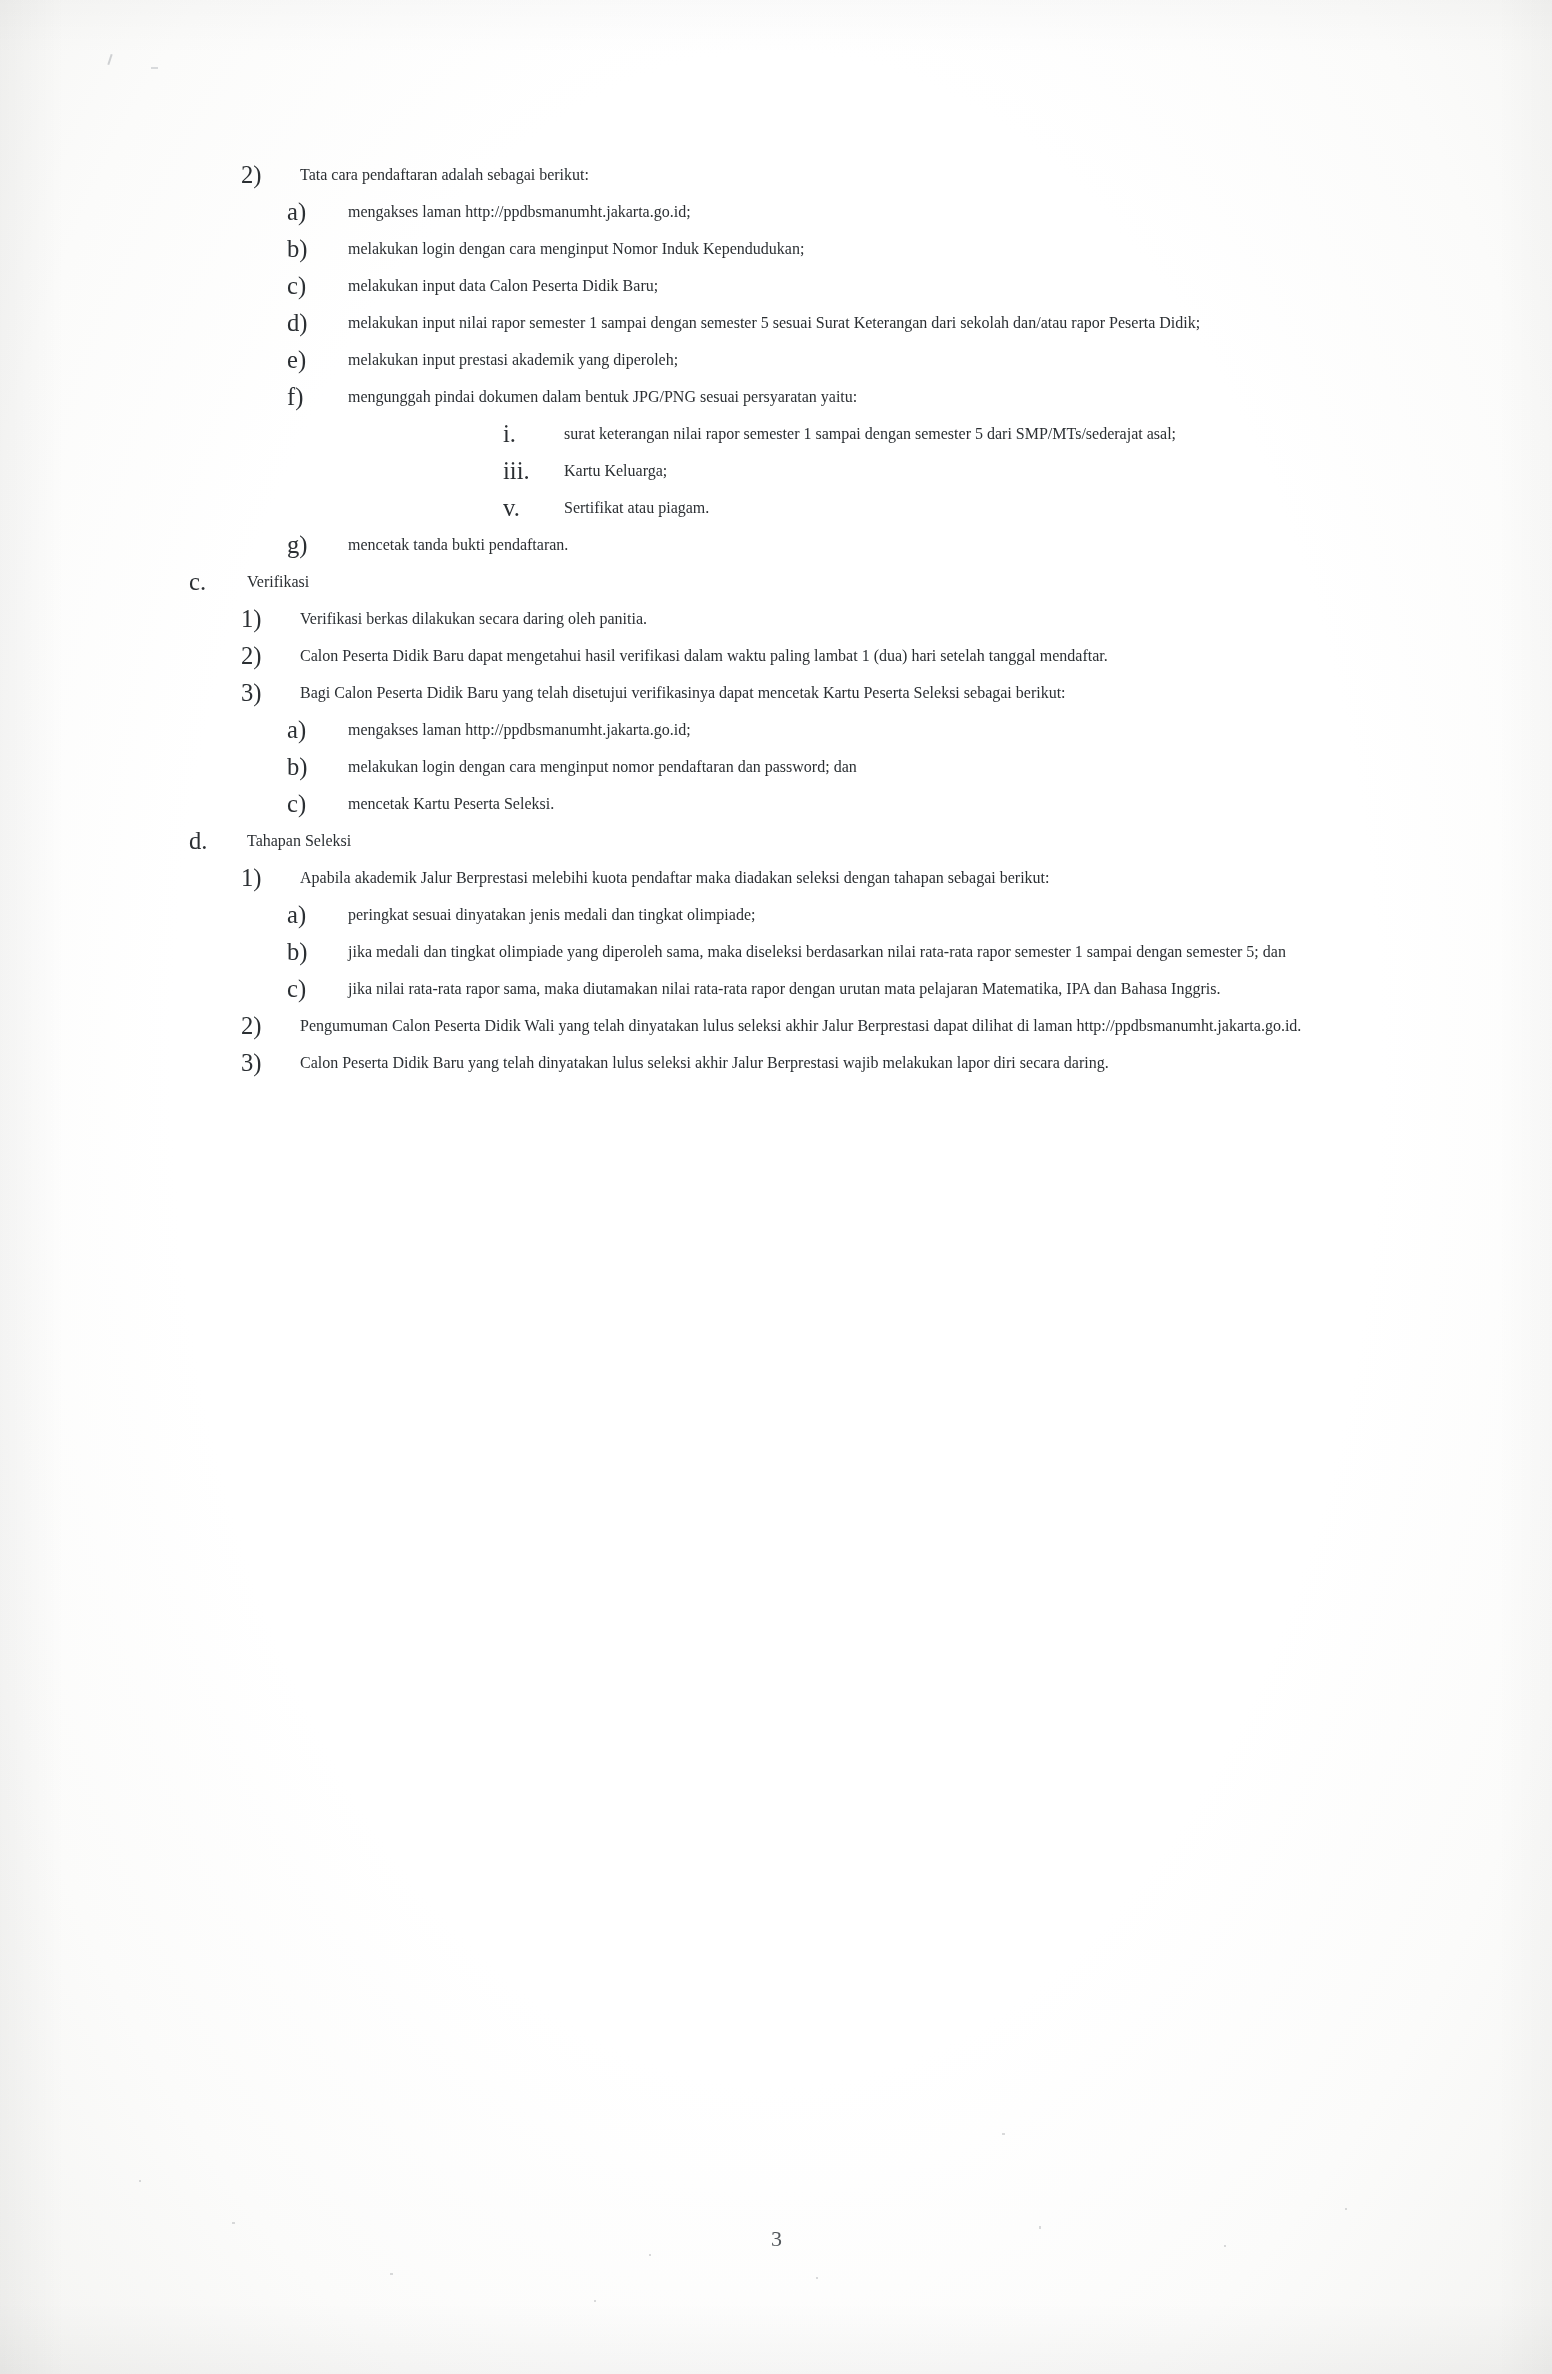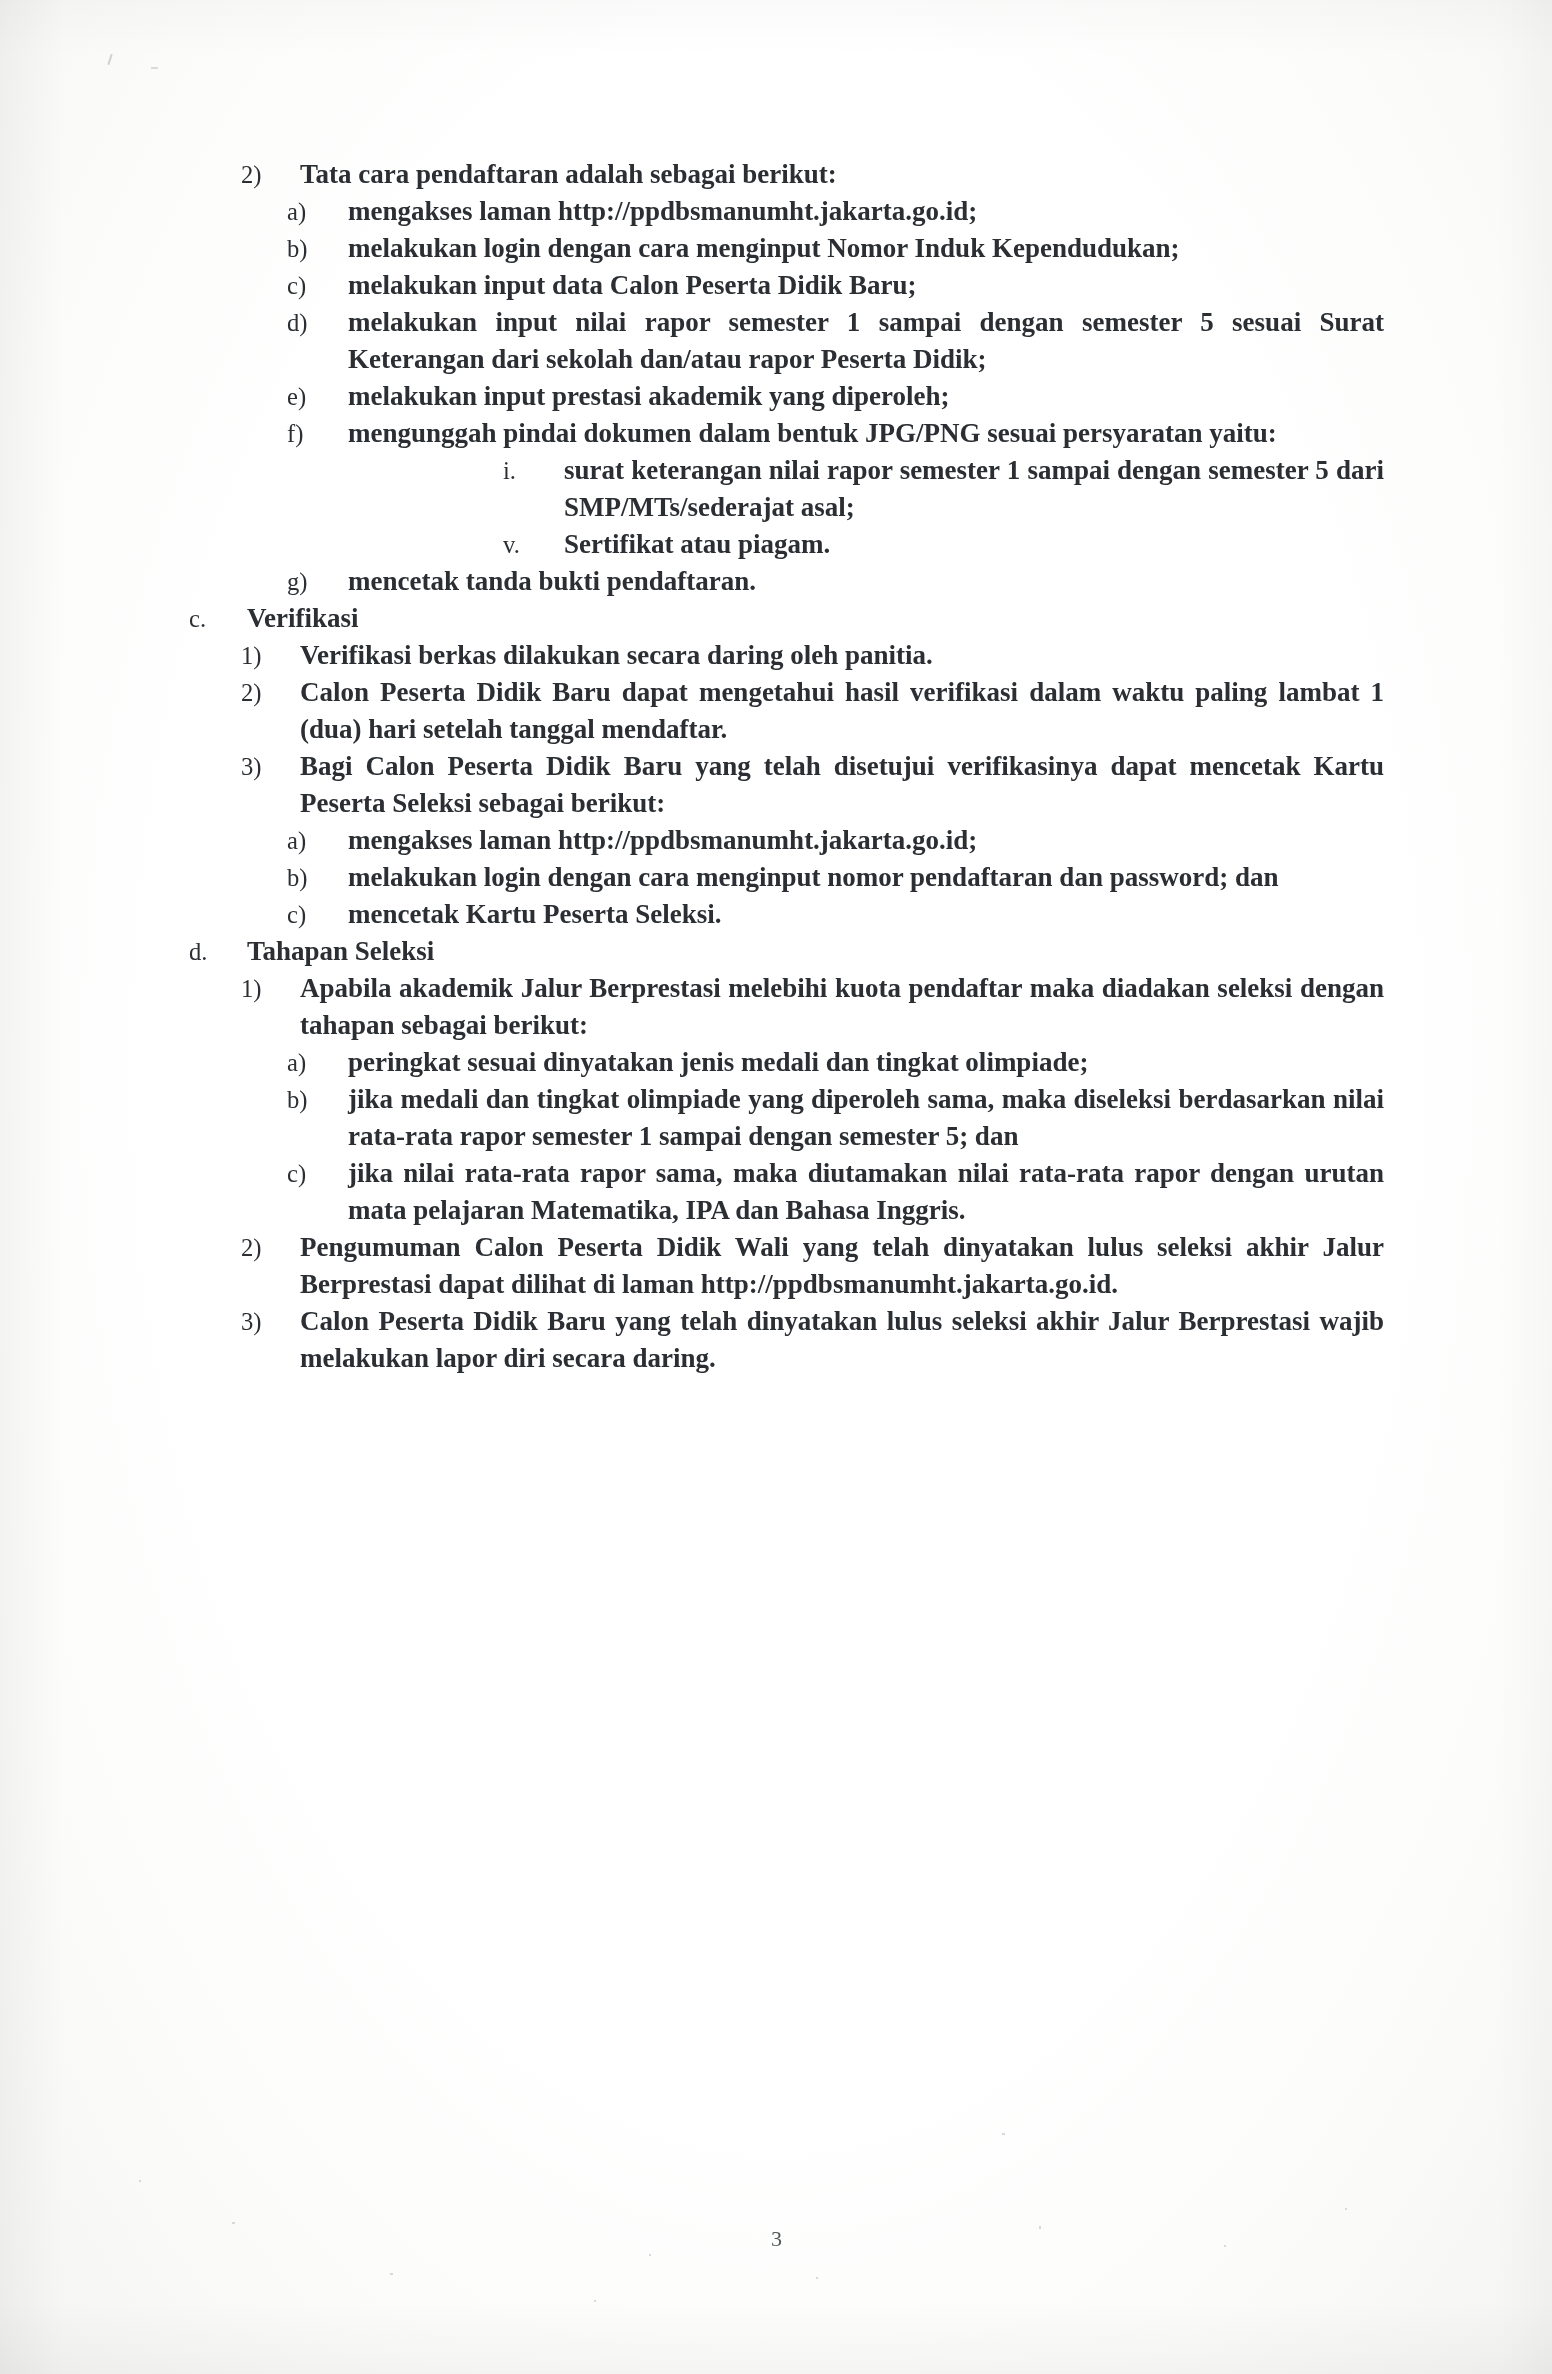--- a/index.html
+++ b/index.html
@@ -53,26 +53,25 @@
     margin: 0;
   }
   .marker {
     flex: 0 0 auto;
     text-align: left;
     font-size: 24.6px;
     line-height: 37px;
   }
   .txt {
     flex: 1 1 auto;
-    font-size: 27px;
+    font-size: 16px;
     line-height: 37px;
     text-align: justify;
     text-justify: inter-word;
     hyphens: none;
-    font-weight: bold;
   }
   .txt.nojustify { text-align: left; }
 
   
   .lvl-letter   > .marker { width: 58px; }          
   .lvl-number   > .marker { width: 59px; }          
   .lvl-alpha    > .marker { width: 61px; }          
   .lvl-roman    > .marker { width: 61px; text-align: left; }
 
   .ind-letter { margin-left: 11px; }
@@ -144,20 +143,24 @@
         <div class="marker">e)</div>
         <div class="txt nojustify">melakukan input prestasi akademik yang diperoleh;</div>
       </div>
       <div class="row lvl-alpha ind-alpha">
         <div class="marker">f)</div>
         <div class="txt">mengunggah pindai dokumen dalam bentuk JPG/PNG sesuai persyaratan yaitu:</div>
       </div>
       <div class="row lvl-roman ind-roman">
         <div class="marker">i.</div>
         <div class="txt">surat keterangan nilai rapor semester 1 sampai dengan semester 5 dari SMP/MTs/sederajat asal;</div>
+      </div>
+      <div class="row lvl-roman ind-roman">
+        <div class="marker">iii.</div>
+        <div class="txt nojustify">Kartu Keluarga;</div>
       </div>
       <div class="row lvl-roman ind-roman">
         <div class="marker">v.</div>
         <div class="txt nojustify">Sertifikat atau piagam.</div>
       </div>
       <div class="row lvl-alpha ind-alpha">
         <div class="marker">g)</div>
         <div class="txt nojustify">mencetak tanda bukti pendaftaran.</div>
       </div>
       <div class="row lvl-letter ind-letter">

